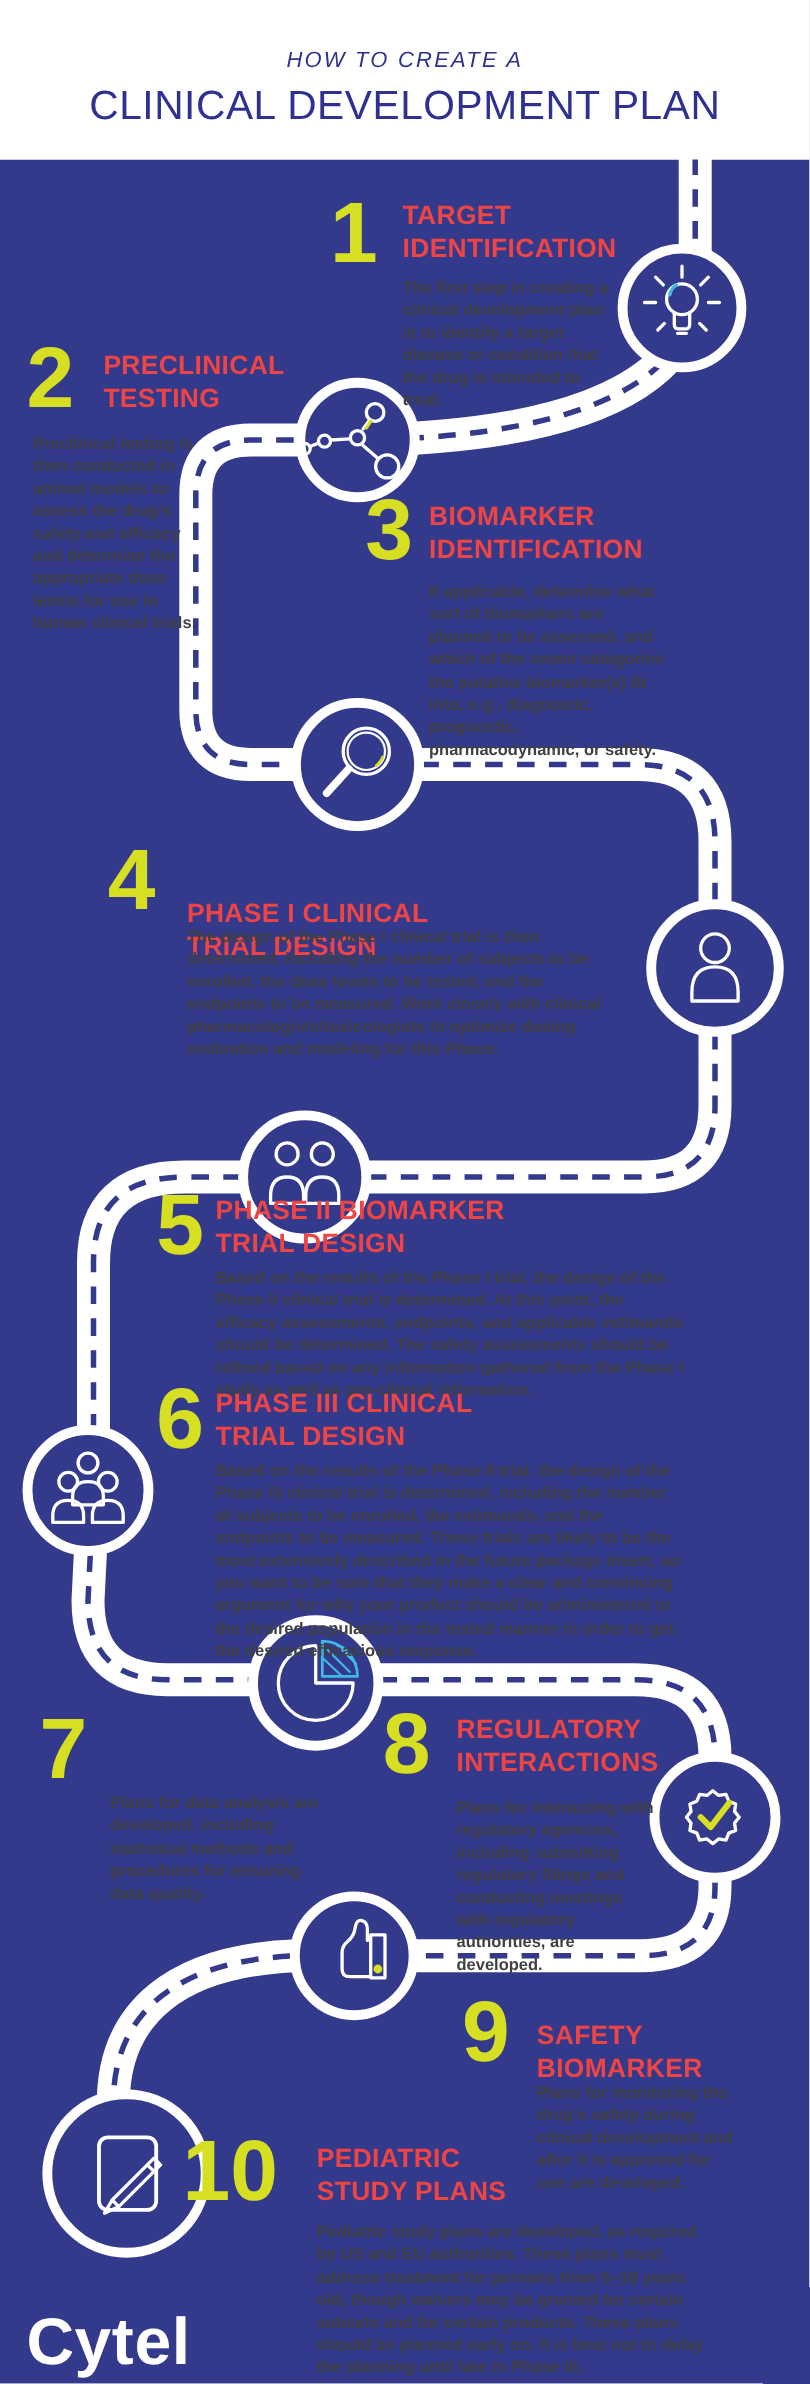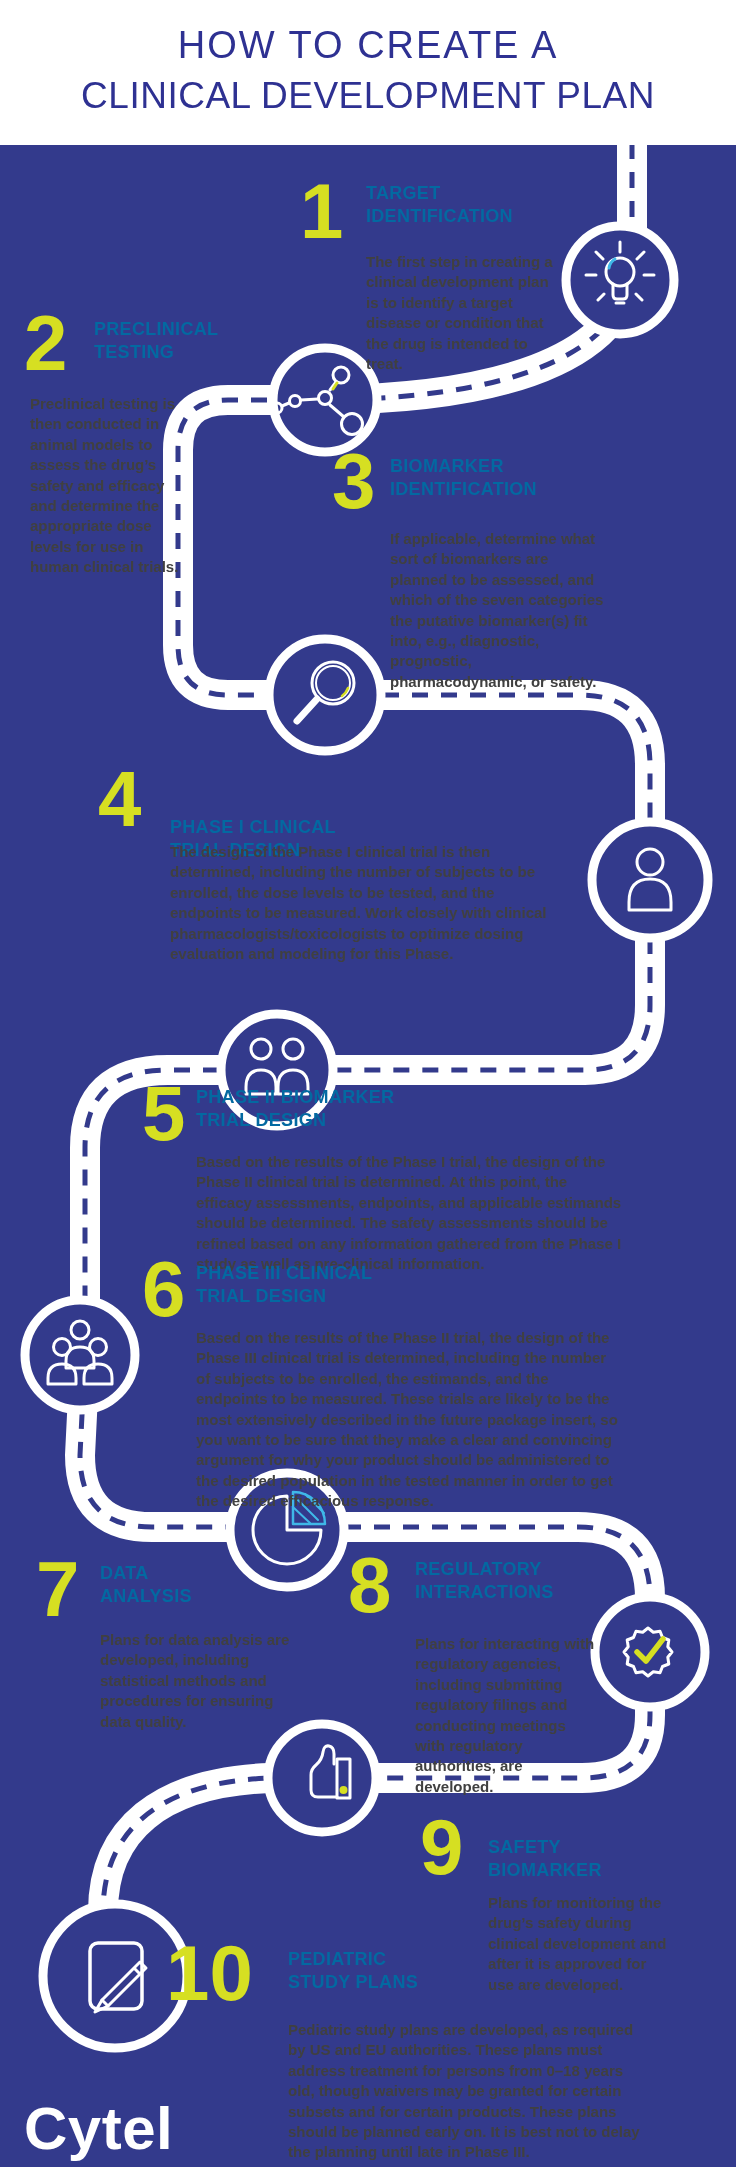--- a/index.html
+++ b/index.html
@@ -1,25 +1,25 @@
 <!DOCTYPE html>
 <html><head>
 <meta charset="utf-8">
 <style>
   html,body{margin:0;padding:0;background:#fff;}
   .page{position:relative;width:736px;height:2167px;background:#ffffff;overflow:hidden;
         font-family:"Liberation Sans","DejaVu Sans",sans-serif;}
   .canvas{position:absolute;left:0;top:145px;width:736px;height:2022px;background:#333a8c;}
   .header{position:absolute;left:0;top:0;width:736px;height:145px;background:#ffffff;text-align:center;z-index:3;}
-  .header .l1{margin:0;padding-top:24px;font-size:38px;font-weight:500;letter-spacing:2px;color:#2e3192;}
+  .header .l1{margin:0;padding-top:44px;font-size:20px;font-weight:500;letter-spacing:2px;color:#2e3192;font-style:italic;}
   .header .l2{margin:0;padding-top:8px;font-size:37px;font-weight:400;letter-spacing:0.5px;color:#2e3192;}
   svg.road{position:absolute;left:0;top:0;width:736px;height:2167px;z-index:1;pointer-events:none;}
   .num,.ttl,.bdy,.logo{position:absolute;z-index:2;}
   .num{color:#d6df22;font-weight:800;font-size:78px;line-height:0.92;}
-  .ttl{color:#0369a1;font-weight:800;font-size:18px;line-height:1.26;letter-spacing:0.3px;white-space:nowrap;}
+  .ttl{color:#ef4444;font-weight:800;font-size:24px;line-height:1.26;letter-spacing:0.3px;white-space:nowrap;}
   .bdy{color:#404040;font-weight:700;font-size:15px;line-height:1.36;}
   .logo{color:#ffffff;font-weight:800;font-size:60px;letter-spacing:0.5px;}
   
   .n1{left:300px;top:176px;}  .t1{left:366px;top:182px;}  .b1{left:366px;top:252px;width:196px;}
   .n2{left:24px;top:308px;}   .t2{left:94px;top:318px;}   .b2{left:30px;top:394px;width:155px;}
   .n3{left:332px;top:446px;}  .t3{left:390px;top:455px;}  .b3{left:390px;top:529px;width:218px;}
   .n4{left:98px;top:764px;}   .t4{left:170px;top:772px;margin-top:44px;}  .b4{left:170px;top:842px;width:400px;}
   .n5{left:142px;top:1078px;} .t5{left:196px;top:1086px;} .b5{left:196px;top:1152px;width:428px;}
   .n6{left:142px;top:1254px;} .t6{left:196px;top:1262px;} .b6{left:196px;top:1328px;width:428px;}
   .n7{left:36px;top:1554px;}  .t7{left:100px;top:1562px;} .b7{left:100px;top:1630px;width:196px;}
@@ -155,21 +155,20 @@
 
   <div class="num n5">5</div>
   <div class="ttl t5"><span>PHASE II BIOMARKER</span><br><span>TRIAL DESIGN</span></div>
   <div class="bdy b5">Based on the results of the Phase I trial, the design of the Phase II clinical trial is determined. At this point, the efficacy assessments, endpoints, and applicable estimands should be determined. The safety assessments should be refined based on any information gathered from the Phase I study as well as pre-clinical information.</div>
 
   <div class="num n6">6</div>
   <div class="ttl t6"><span>PHASE III CLINICAL</span><br><span>TRIAL DESIGN</span></div>
   <div class="bdy b6">Based on the results of the Phase II trial, the design of the Phase III clinical trial is determined, including the number of subjects to be enrolled, the estimands, and the endpoints to be measured. These trials are likely to be the most extensively described in the future package insert, so you want to be sure that they make a clear and convincing argument for why your product should be administered to the desired population in the tested manner in order to get the desired efficacious response.</div>
 
   <div class="num n7">7</div>
-  <div class="ttl t7"><span>DATA</span><br><span>ANALYSIS</span></div>
   <div class="bdy b7">Plans for data analysis are developed, including statistical methods and procedures for ensuring data quality.</div>
 
   <div class="num n8">8</div>
   <div class="ttl t8"><span>REGULATORY</span><br><span>INTERACTIONS</span></div>
   <div class="bdy b8">Plans for interacting with regulatory agencies, including submitting regulatory filings and conducting meetings with regulatory authorities, are developed.</div>
 
   <div class="num n9">9</div>
   <div class="ttl t9"><span>SAFETY</span><br><span>BIOMARKER</span></div>
   <div class="bdy b9">Plans for monitoring the drug’s safety during clinical development and after it is approved for use are developed.</div>
 

